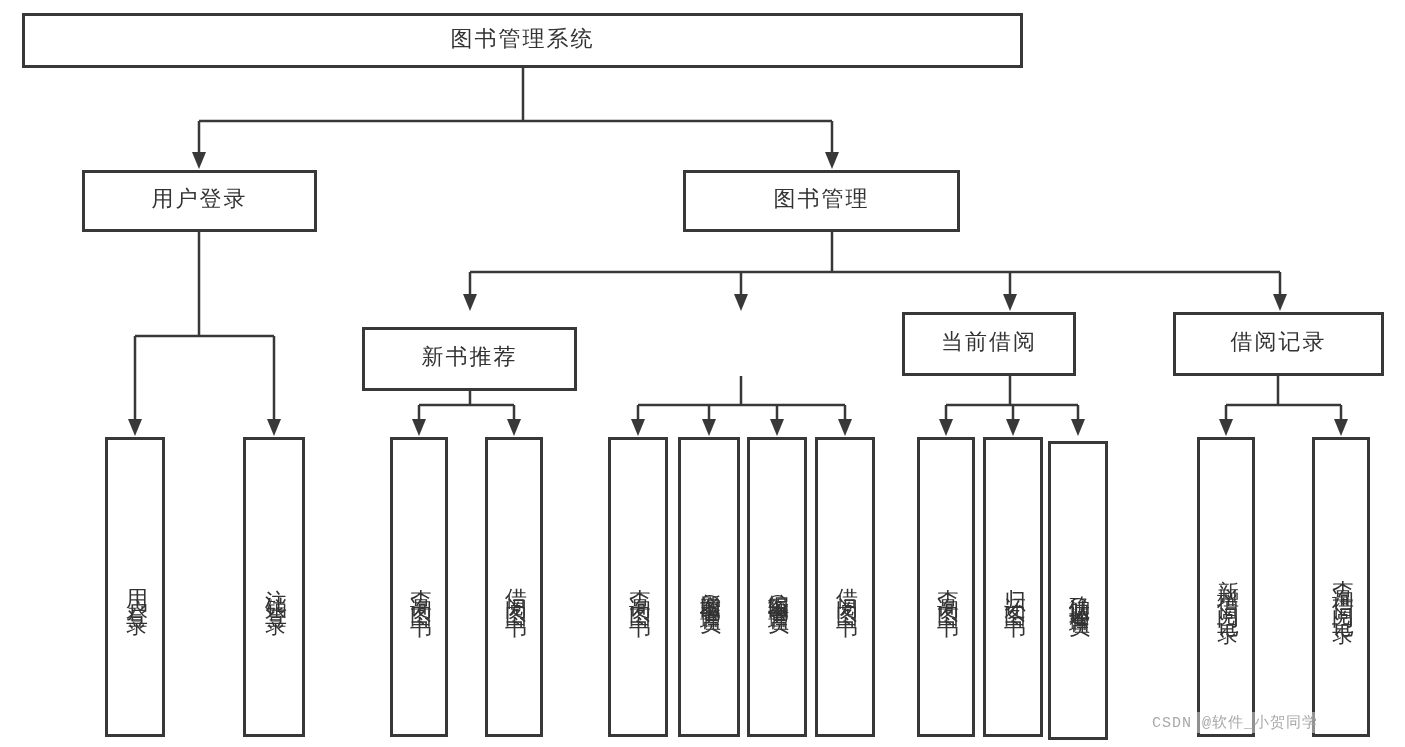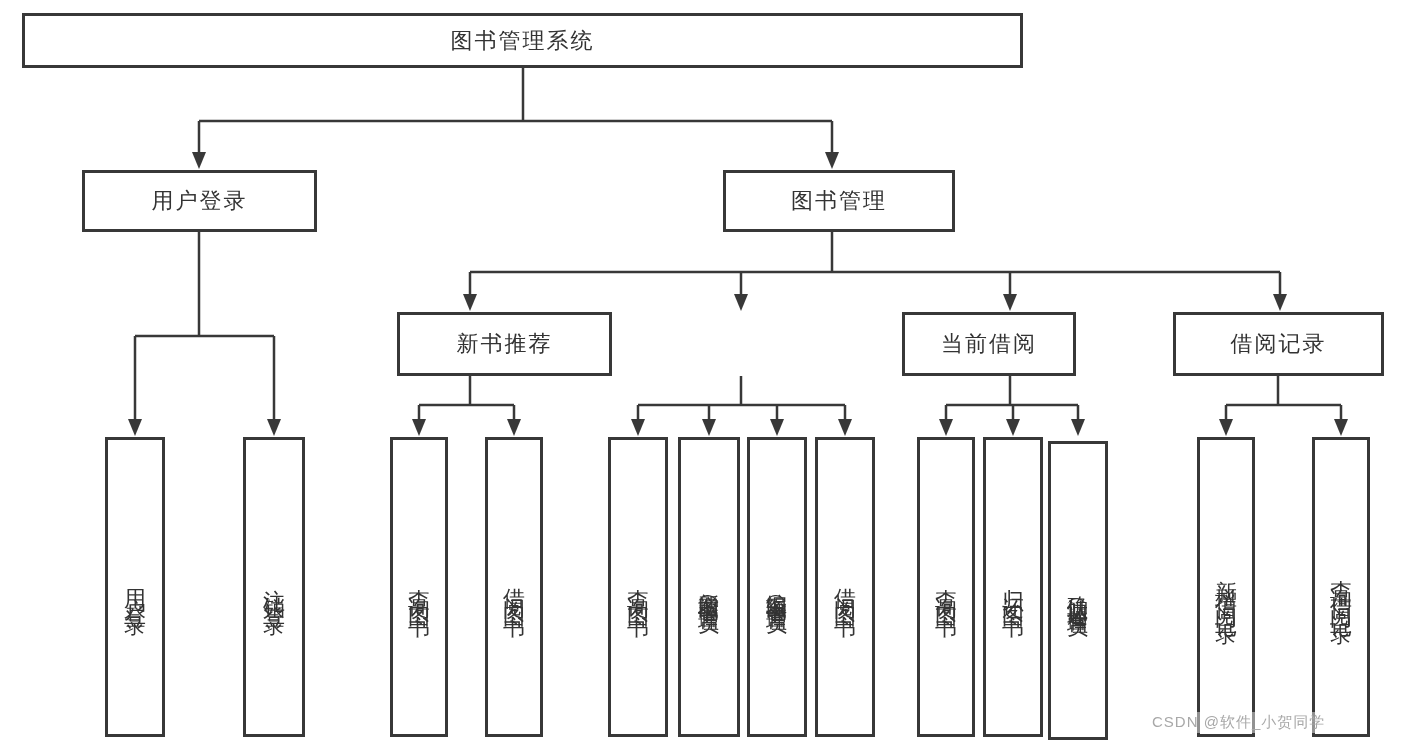--- a/index.html
+++ b/index.html
@@ -1,21 +1,21 @@
 <!DOCTYPE html>
 <html><head>
 <meta charset="utf-8">
 <style>
   html, body { margin: 0; padding: 0; background: #ffffff; }
   .stage {
     position: relative;
     width: 1405px;
     height: 747px;
     background: #ffffff;
-    font-family: Liberation Sans, sans-serif;
+    font-family: Liberation Mono, monospace;
     overflow: hidden;
   }
   .wires {
     position: absolute;
     left: 0; top: 0;
     width: 1405px; height: 747px;
     pointer-events: none;
   }
   .node {
     position: absolute;
@@ -87,23 +87,23 @@
       <polygon points="1006,419 1020,419 1013,436"></polygon>
       <polygon points="1071,419 1085,419 1078,436"></polygon>
       <polygon points="1219,419 1233,419 1226,436"></polygon>
       <polygon points="1334,419 1348,419 1341,436"></polygon>
     </g>
   </svg>
 
   <div class="node" style="left:22px; top:13px; width:1001px; height:55px;">图书管理系统</div>
 
   <div class="node" style="left:82px; top:170px; width:235px; height:62px;">用户登录</div>
-  <div class="node" style="left:723px; top:170px; width:232px; height:62px;">图书管理</div>
+  <div class="node" style="left:683px; top:170px; width:277px; height:62px;">图书管理</div>
 
-  <div class="node" style="left:362px; top:312px; width:215px; height:64px;margin-left:35px;">新书推荐</div>
+  <div class="node" style="left:362px; top:327px; width:215px; height:64px;">新书推荐</div>
   <div class="node" style="left:902px; top:312px; width:174px; height:64px;">当前借阅</div>
   <div class="node" style="left:1173px; top:312px; width:211px; height:64px;">借阅记录</div>
 
   <div class="node v" style="left:105px; top:437px; width:60px; height:300px;">用户登录</div>
   <div class="node v" style="left:243px; top:437px; width:62px; height:300px;">注销登录</div>
 
   <div class="node v" style="left:390px; top:437px; width:58px; height:300px;">查询图书</div>
   <div class="node v" style="left:485px; top:437px; width:58px; height:300px;">借阅图书</div>
 
   <div class="node v" style="left:608px; top:437px; width:60px; height:300px;">查询图书</div>

